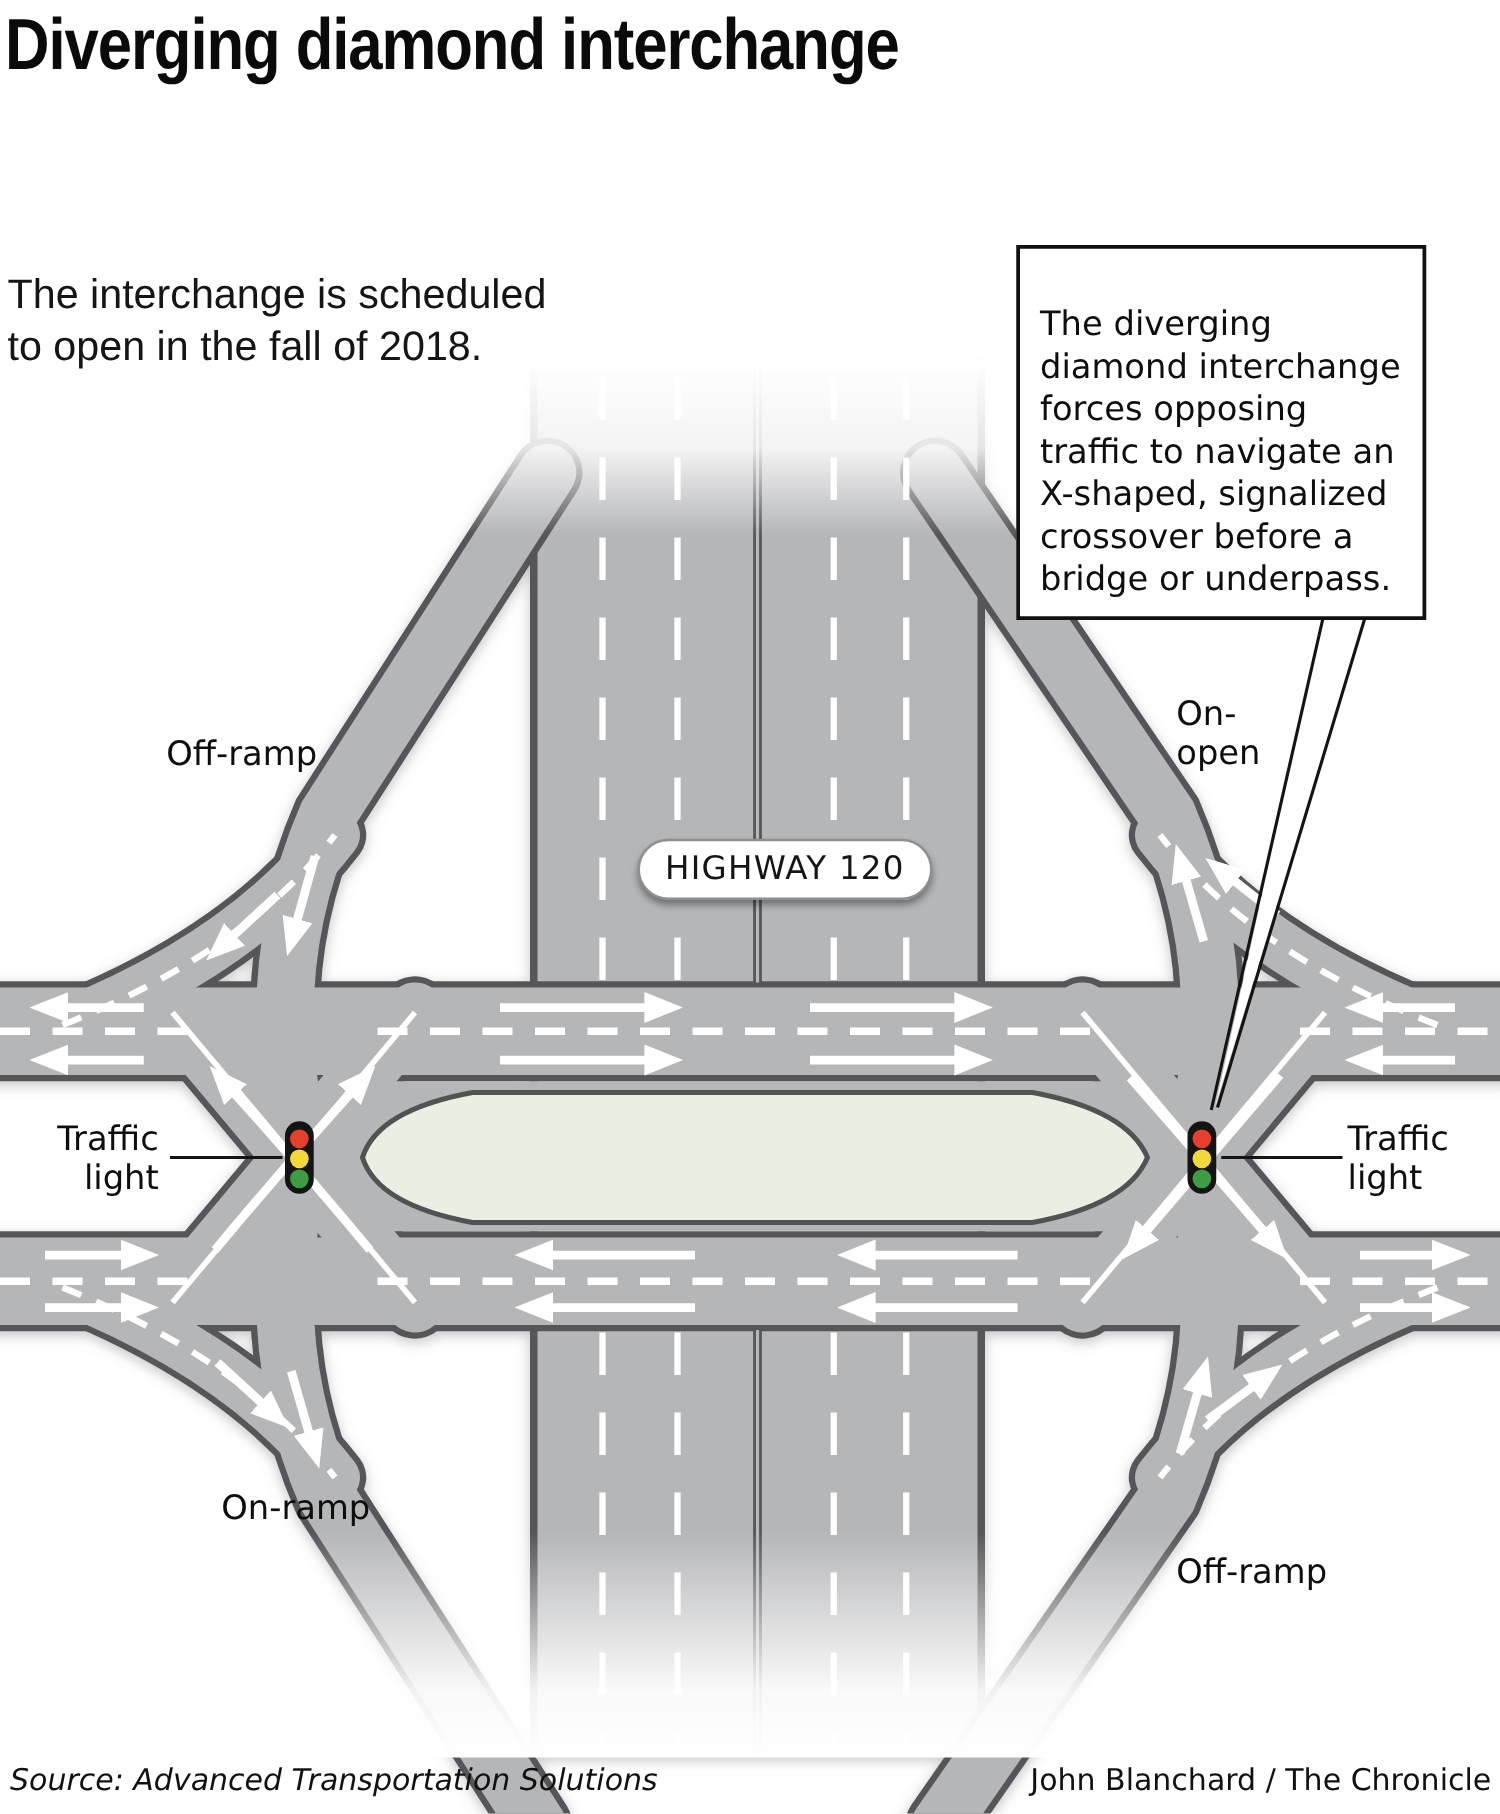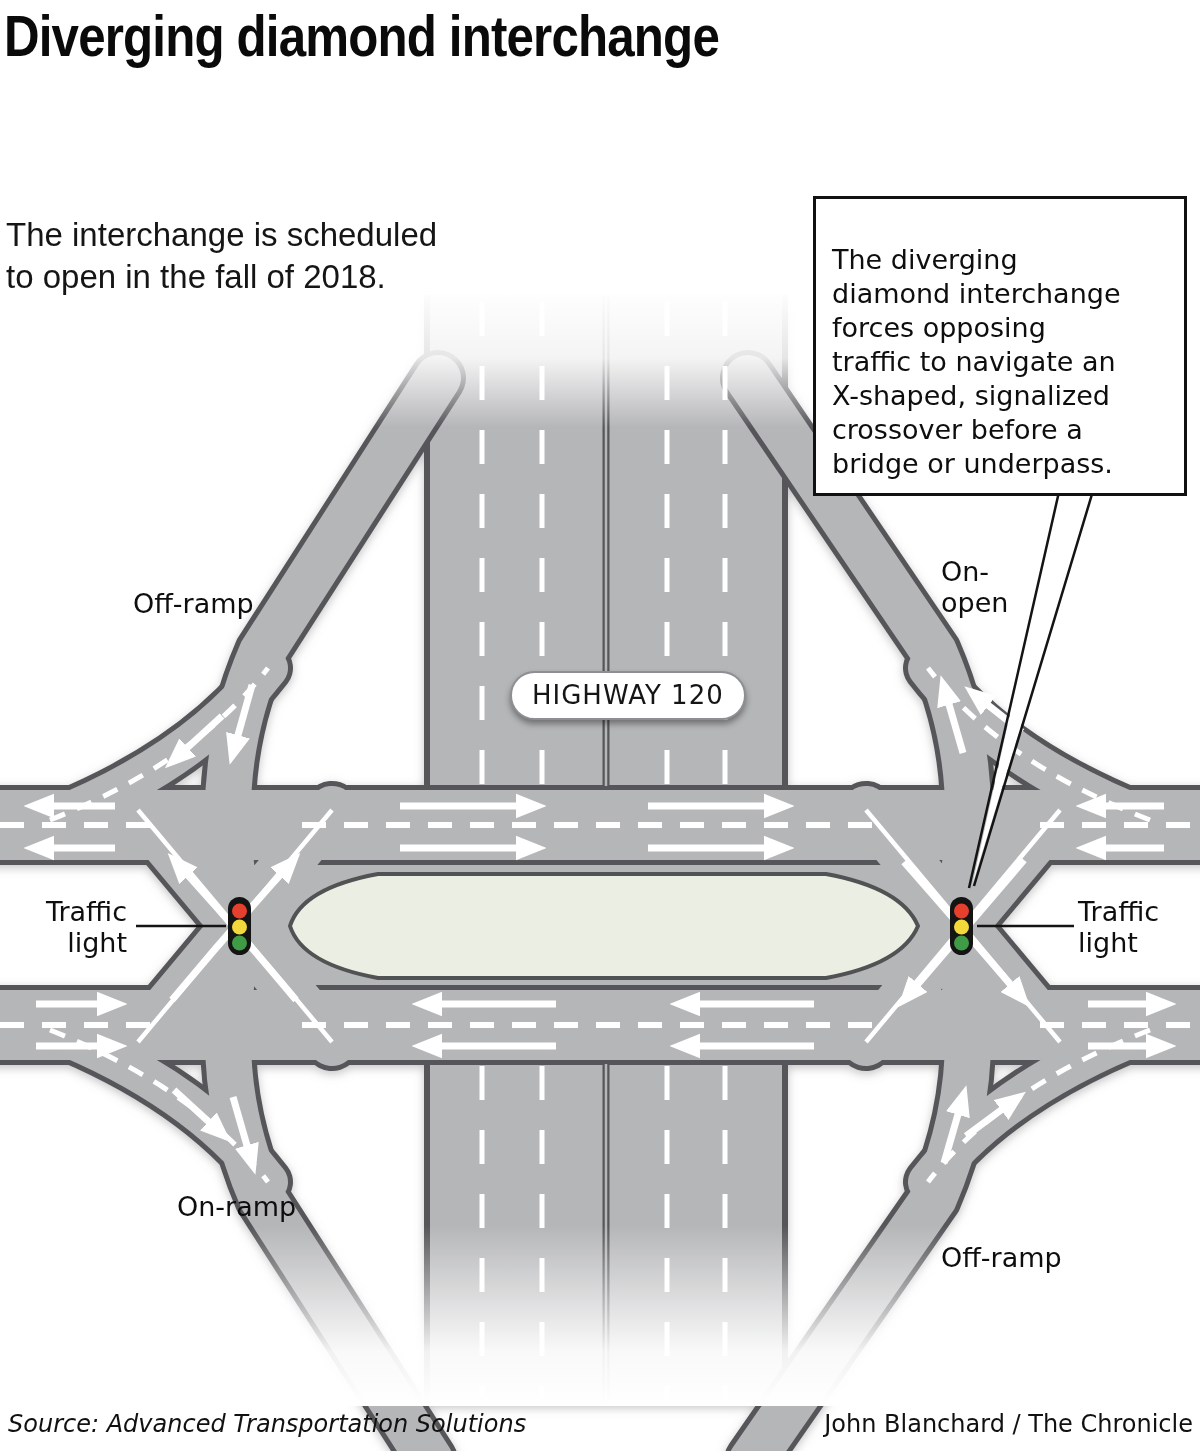--- a/index.html
+++ b/index.html
@@ -4,21 +4,21 @@
 <style>
   html,body{margin:0;padding:0;background:#fff;}
   .stage{position:relative;width:1200px;height:1451px;background:#fff;overflow:hidden;
          font-family:"Liberation Sans",sans-serif;color:#111;}
   .stage svg{position:absolute;left:0;top:0;}
   .abs{position:absolute;white-space:pre-line;}
   .title{left:4px;top:2px;font-size:58px;font-weight:bold;letter-spacing:-1px;
          transform:scaleX(.85);transform-origin:left top;white-space:nowrap;color:#0a0a0a;}
   .intro{left:6px;top:82px;font-size:33px;line-height:42px;color:#151515;}
   .sched{left:6px;top:214px;font-size:33px;line-height:42px;color:#151515;}
-  .callout{left:813px;top:196px;width:374px;box-sizing:border-box;background:#fff;
+  .callout{left:813px;top:196px;width:328px;box-sizing:border-box;background:#fff;
            border:3px solid #111;padding:10px 12px 12px 16px;
            font-family:"DejaVu Sans",sans-serif;font-size:27px;line-height:34px;color:#0e0e0e;}
   .maplbl{font-family:"DejaVu Sans",sans-serif;font-size:27px;line-height:31px;color:#0e0e0e;}
   .lbl-offtl{left:133px;top:588px;}
   .lbl-ontr{left:941px;top:556px;}
   .lbl-tll{left:0px;top:896px;width:127px;text-align:right;}
   .lbl-tlr{left:1078px;top:896px;}
   .lbl-onbl{left:133px;top:1191px;margin-left:44px;}
   .lbl-offbr{left:941px;top:1242px;}
   .pill{left:486px;top:671px;background:#fff;border:2px solid #8e8f93;border-radius:26px;

